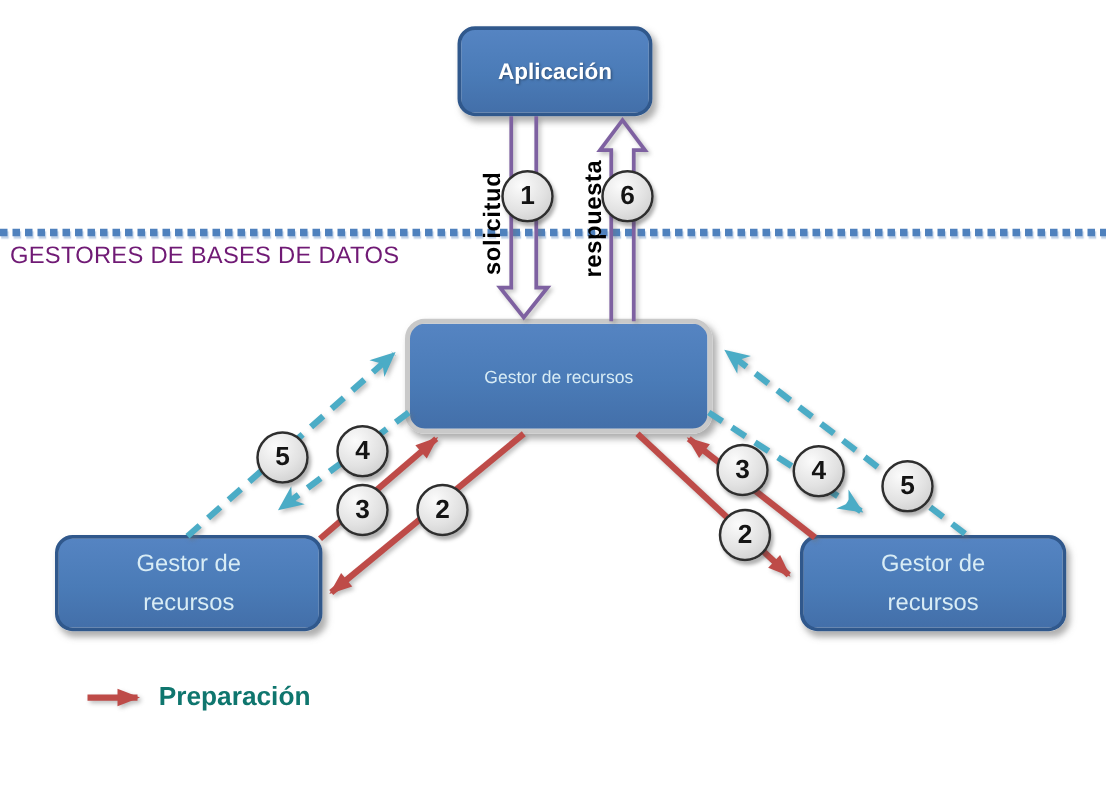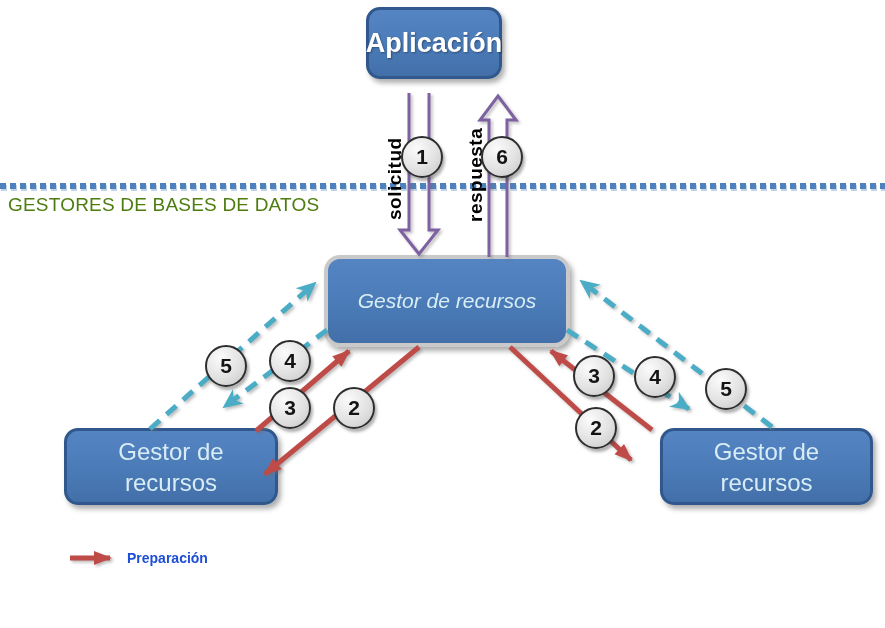--- a/index.html
+++ b/index.html
@@ -8,54 +8,54 @@
     font-family:"Liberation Sans",sans-serif;
   }
   svg.layer{position:absolute;left:0;top:0;pointer-events:none;}
   .node{
     position:absolute;display:flex;flex-direction:column;align-items:center;justify-content:center;
     text-align:center;box-sizing:border-box;
     background:linear-gradient(180deg,#5584c2 0%,#4a7bb7 55%,#436fa9 100%);
     box-shadow:3px 4px 5px rgba(110,110,110,.55);
   }
   .node-app{
-    left:366px;top:7px;width:136px;height:72px;
+    left:366px;top:21px;width:156px;height:72px;
     border:3px solid #30588c;border-radius:14px;
-    color:#ffffff;font-weight:bold;font-size:27px;
+    color:#ffffff;font-weight:bold;font-size:18px;
     text-shadow:1px 1px 2px rgba(0,0,0,.35);
   }
   .node-coord{
     left:324px;top:255px;width:246px;height:92px;
     border:4px solid #c9c9c9;border-radius:16px;
-    color:#d8ecf5;font-size:21px;line-height:28px;font-style:italic;
+    color:#d8ecf5;font-size:14px;line-height:28px;
   }
   .node-rm{
     border:3px solid #30588c;border-radius:14px;
-    color:#d8ecf5;font-size:24px;line-height:31px;margin-left:20px;
+    color:#d8ecf5;font-size:19px;line-height:31px;
   }
   .node-rm.left{left:44px;top:428px;width:214px;height:77px;}
   .node-rm.right{left:640px;top:428px;width:213px;height:77px;}
   .badge{
     position:absolute;width:42px;height:42px;border-radius:50%;
     border:2px solid #2e2e2e;box-sizing:border-box;
     background:radial-gradient(circle at 35% 28%,#fbfbfb 0%,#e2e2e2 55%,#c6c6c6 100%);
     display:flex;align-items:center;justify-content:center;
     font-weight:bold;font-size:21px;color:#141414;
     box-shadow:2px 3px 3px rgba(60,60,60,.4);
   }
   .vlabel{
     position:absolute;writing-mode:vertical-rl;transform:rotate(180deg);
     font-weight:bold;font-size:19px;color:#000;letter-spacing:.5px;white-space:nowrap;
   }
   #sep-label{
-    position:absolute;left:8px;top:194px;font-size:19px;color:#4d7c0f;letter-spacing:.2px;
+    position:absolute;left:8px;top:194px;font-size:19px;color:#701a75;letter-spacing:.2px;
   }
   #legend{position:absolute;left:68px;top:543px;}
   .legend-row{display:flex;align-items:center;height:30px;}
-  .legend-row .txt{font-weight:bold;font-size:14px;color:#1d4ed8;margin-left:5px;}
+  .legend-row .txt{font-weight:bold;font-size:21px;color:#0f766e;margin-left:5px;}
   .shadowed{filter:drop-shadow(2px 2px 1.5px rgba(110,110,110,.45));}
   .dotshadow{filter:drop-shadow(1px 2px 0.5px rgba(79,129,189,.35));}
 </style>
 </head>
 <body>
 
 <div id="canvas">
 
   <svg class="layer" width="885" height="628">
     <line class="dotshadow" x1="0" y1="186" x2="885" y2="186" stroke="#4f81bd" stroke-width="6" stroke-dasharray="6 4"></line>

